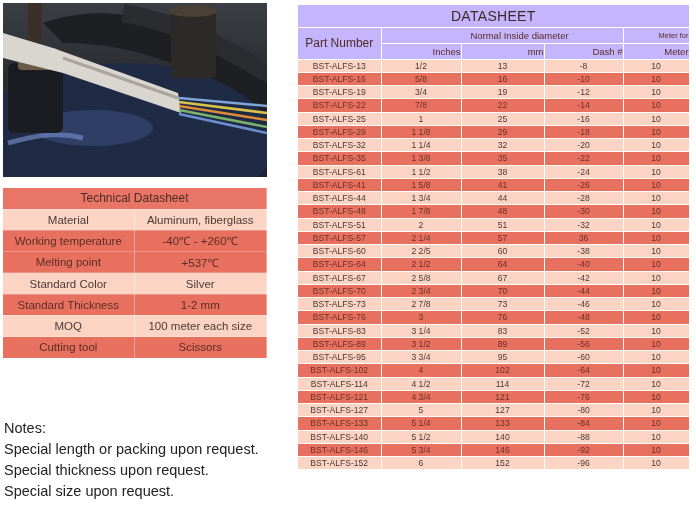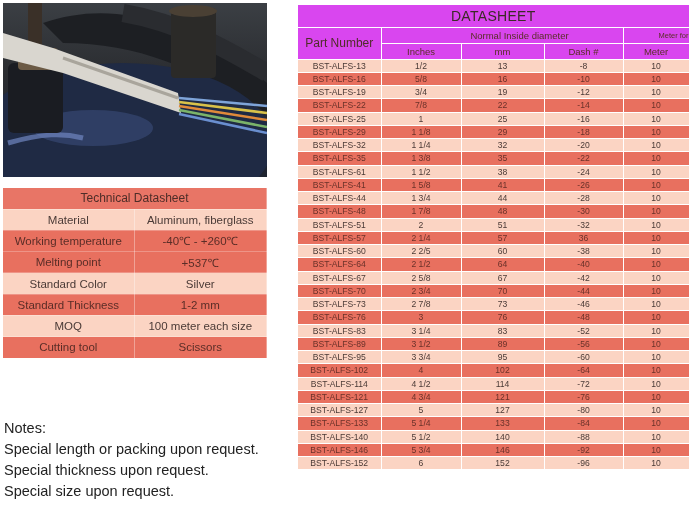--- a/index.html
+++ b/index.html
@@ -36,25 +36,25 @@
   .ds {
     position: absolute; left: 298px; top: 5px; width: 391px;
     border-collapse: collapse; table-layout: fixed;
   }
   .ds td, .ds th {
     font-weight: normal; text-align: center; white-space: nowrap;
     border-right: 1px solid rgba(255,255,255,0.35);
     border-bottom: 1px solid rgba(255,255,255,0.25);
     padding: 0; overflow: hidden;
   }
-  .ds th { background: #d946ef; color: #5a2d27; margin-top: 36px; }
+  .ds th { background: #c4b5fd; color: #5a2d27; margin-top: 36px; }
   .ds .title { font-size: 14px; height: 22px; color: #3c2a26; letter-spacing: 0.3px; }
   .ds .pn { font-size: 12px; color: #4e2d28; }
   .ds .grp { font-size: 9.5px; height: 16px; padding-left: 35px; }
-  .ds .sub { font-size: 9.5px; height: 16px; }
+  .ds .sub { font-size: 9.5px; height: 16px; text-align: right; }
   .ds .mfl { font-size: 7.5px; }
   .ds td { font-size: 8.6px; height: 13.25px; line-height: 12px; }
   .ds tr.light td { background: #fbd4c3; color: #4a3a36; }
   .ds tr.dark td { background: #e8705f; color: #6a3129; }
 </style>
 </head>
 <body>
 
 <div class="photo">
   <svg width="264" height="174" viewBox="0 0 264 174">

